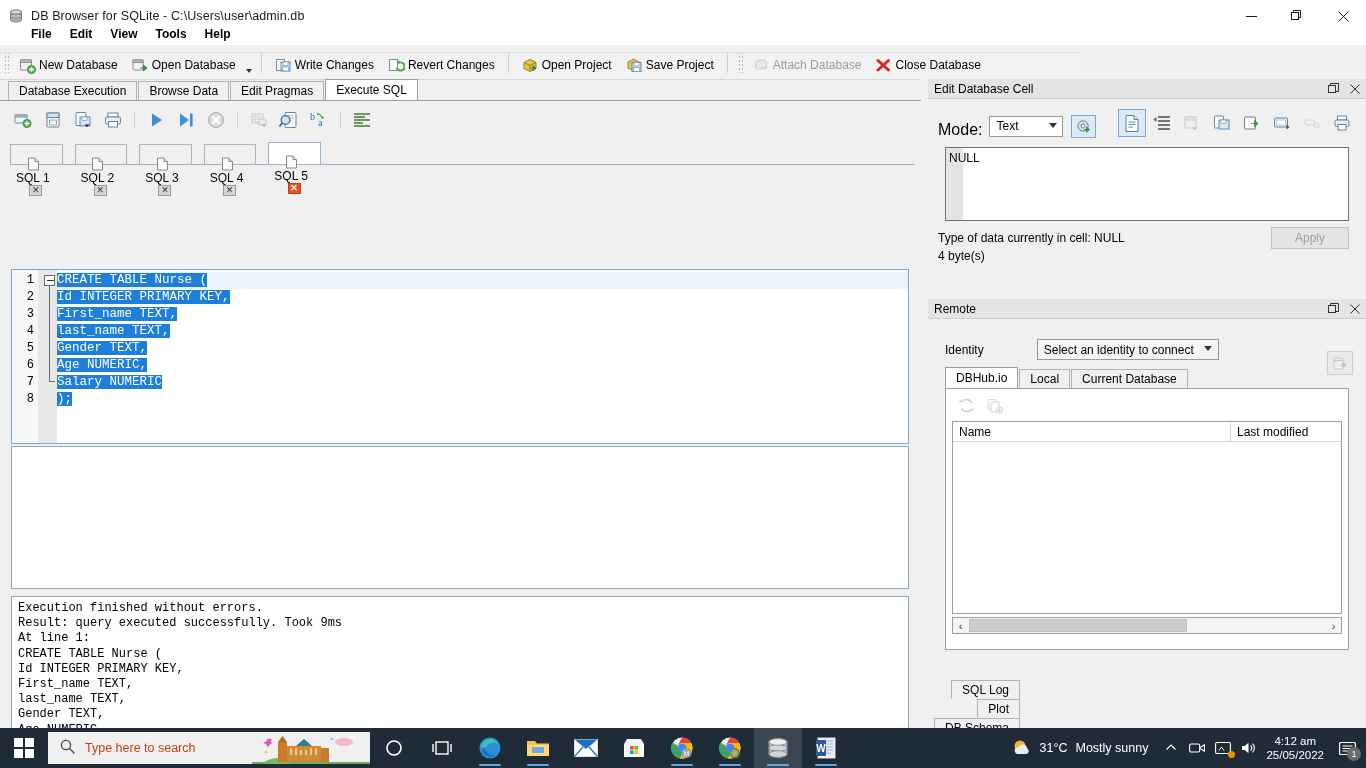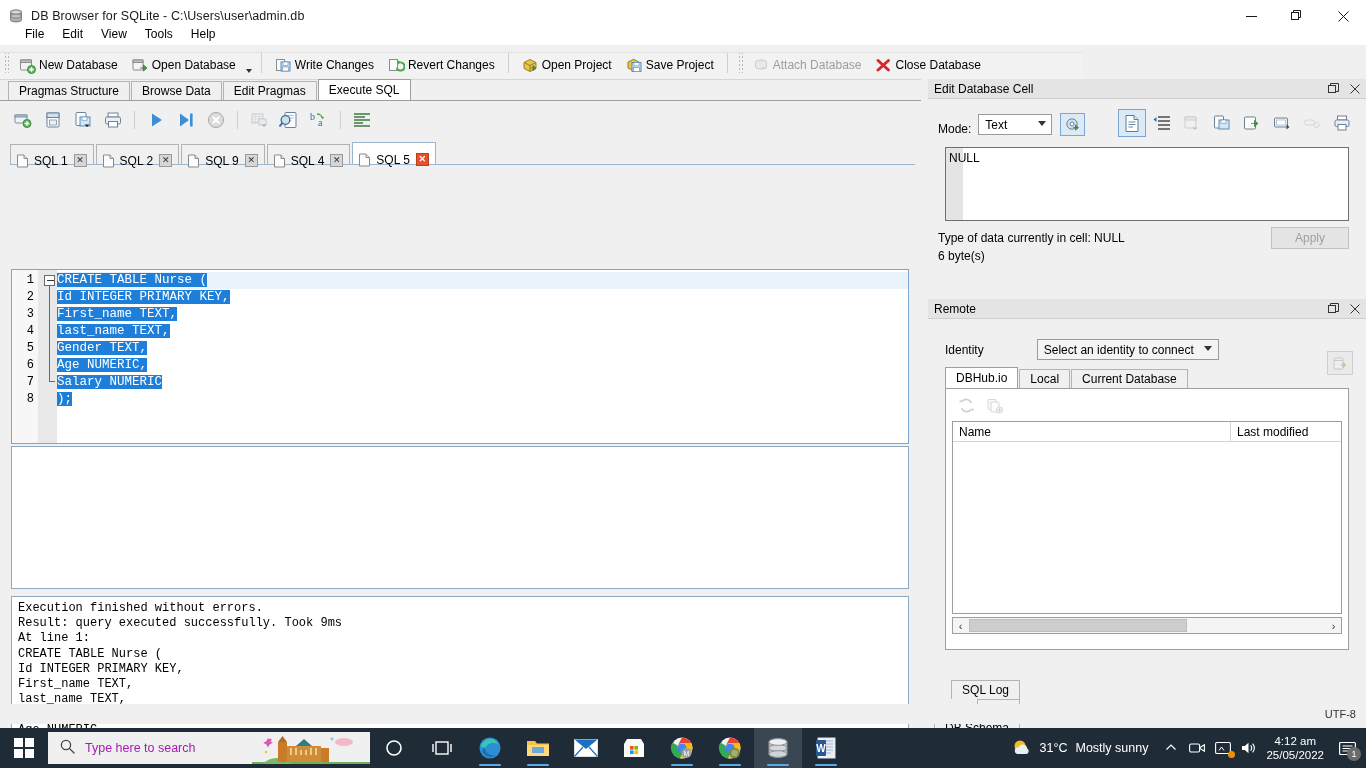--- a/index.html
+++ b/index.html
@@ -23,21 +23,21 @@
   }
   .db-cyl { position:absolute; left:1px; top:1px; width:14px; height:14px; }
   .title-text { font-size:12.5px; color:#1a1a1a; letter-spacing:.1px; }
   .wincontrols { position:absolute; right:0; top:0; height:32px; display:flex; }
   .wc { width:46px; height:32px; display:flex; align-items:center; justify-content:center;
         font-size:13px; color:#1a1a1a; }
 
   
   .menubar {
     position:absolute; left:0; top:23px; width:1366px; height:22px;
-    background:#ffffff; display:flex; align-items:center; padding-left:16px;
+    background:#ffffff; display:flex; align-items:center; padding-left:22px;font-weight:bold;
   }
   .menu-item { padding:3px 9px; font-size:12px; color:#000; }
 
   
   .maintoolbar {
     position:absolute; left:0; top:52px; width:1082px; height:28px;
     background:#f2f2f2; border-top:1px solid #e2e2e2; border-bottom:1px solid #d6d6d6;
     display:flex; align-items:flex-start;
   }
   .grip { width:7px; height:20px; margin:0 2px 0 3px;
@@ -73,21 +73,21 @@
   .sqlbtn { width:26px; height:26px; display:flex; align-items:center;
             justify-content:center; margin-right:4px; position:relative; }
   .ssep { width:1px; height:18px; background:#cfcfcf; margin:0 8px 0 4px; }
 
   
   .sqltabs { position:absolute; left:10px; top:42px; width:905px; height:22px;
              display:flex; align-items:flex-end;
              border-bottom:1px solid #9db6d0; }
   .stab { height:20px; display:flex; align-items:center; padding:12px 6px 0 5px;
           background:#f0f0f0; border:1px solid #b3b3b3; border-bottom:none;
-          margin-right:2px; font-size:12px; }
+          margin-right:12px; font-size:12px;flex-direction:column; }
   .stab.active { background:#fff; height:22px; border-color:#9db6d0; }
   .stab .pgicon { width:13px; height:14px; margin-right:5px; flex:none; }
   .stab .lbl { margin-right:6px; }
   .xbtn { width:13px; height:13px; border:1px solid #9a9a9a; background:#d6d6d6;
           display:flex; align-items:center; justify-content:center;
           font-size:9px; line-height:1; color:#333; font-family:"Liberation Sans",sans-serif; }
   .xbtn.red { background:#e8502a; border-color:#c63c19; color:#fff; font-weight:bold; }
 
   
   .editor { position:absolute; left:11px; top:168px; width:898px; height:175px;
@@ -135,21 +135,21 @@
   .dock-title { height:20px; display:flex; align-items:center;
                 background:#e4e4e4; border-bottom:1px solid #cfcfcf;
                 padding-left:6px; font-size:12px; color:#000; }
   .dock-title .t { flex:1; }
   .dtbtn { width:22px; height:18px; display:flex; align-items:center;
            justify-content:center; font-size:12px; color:#222; }
 
   #cellDock { left:928px; top:79px; width:438px; height:218px; }
   .cellbody { position:relative; width:100%; height:198px; }
   .modrow { position:absolute; left:10px; top:14px; display:flex; align-items:center; }
-  .modlabel { font-size:12px; margin-right:7px;margin-top:8px; }
+  .modlabel { font-size:16px; margin-right:7px;margin-top:8px; }
   .combo { height:21px; border:1px solid #9a9a9a; background:#fff;
            display:flex; align-items:center; padding:0 4px 0 6px; font-size:12px;
            min-width:74px; justify-content:space-between; }
   .combo .cv { margin-right:10px; }
   .chev { width:9px; height:9px; position:relative; flex:none; }
   .chev::after { content:""; position:absolute; left:0; top:1px;
       border-left:4.5px solid transparent; border-right:4.5px solid transparent;
       border-top:5px solid #333; }
   .modebtn { width:25px; height:23px; margin-left:8px; border:1px solid #7aa7d4;
              background:#dceaf7; display:flex; align-items:center; justify-content:center; }
@@ -212,21 +212,21 @@
                background:#f0f0f0; display:flex; align-items:center;
                justify-content:flex-end; padding-right:10px; }
   .statusbar .enc { font-size:11px; color:#333; }
 
   
   .taskbar { position:absolute; left:0; top:728px; width:1366px; height:40px;
              background:#1f2c38; display:flex; align-items:center; }
   .startbtn { width:48px; height:40px; display:flex; align-items:center; justify-content:center; }
   .searchbox { width:322px; height:32px; background:#f0f0f0; display:flex;
                align-items:center; padding-left:12px; position:relative; overflow:hidden; }
-  .searchbox .sph { font-size:12.5px; color:#a21caf; margin-left:10px; }
+  .searchbox .sph { font-size:12.5px; color:#c2410c; margin-left:10px; }
   .search-art { position:absolute; right:0; top:0; width:118px; height:32px; overflow:hidden; }
   .tbicon { width:48px; height:40px; display:flex; align-items:center;
             justify-content:center; position:relative; }
   .tbicon.active { background:#3a4752; }
   .tbicon .under { position:absolute; bottom:2px; left:13px; width:22px; height:2.5px;
                    background:#5aa9e6; border-radius:1px; }
   .tray { margin-left:auto; display:flex; align-items:center; padding-right:4px; }
   .weather { display:flex; align-items:center; color:#fff; font-size:12.5px; margin-right:10px; }
   .trayicon { width:26px; height:34px; display:flex; align-items:center;
               justify-content:center; color:#fff; }
@@ -377,21 +377,21 @@
       <span class="ic">
         <svg width="17" height="17" viewBox="0 0 17 17">
           <path d="M3 3.5 L13.5 13 M13.5 3.5 L3 13" stroke="#d12b2b" stroke-width="3" stroke-linecap="round"></path>
         </svg>
       </span>
       <span>Close Database</span>
     </div>
   </div>
 
   <div class="tabstrip">
-    <div class="mtab">Pragmas Structure</div>
+    <div class="mtab">Database Execution</div>
     <div class="mtab">Browse Data</div>
     <div class="mtab">Edit Pragmas</div>
     <div class="mtab active">Execute SQL</div>
   </div>
 
   <div class="leftpane">
 
     <div class="sqltoolbar">
       <div class="sqlbtn">
         <svg width="20" height="20" viewBox="0 0 20 20">
@@ -501,21 +501,21 @@
         <span class="lbl">SQL 2</span>
         <span class="xbtn">✕</span>
       </div>
       <div class="stab">
         <span class="pgicon">
           <svg width="13" height="14" viewBox="0 0 13 14">
             <path d="M1.5 1 h6.5 l3.5 3.5 v8.5 h-10 z" fill="#fcfcfc" stroke="#8a8a8a"></path>
             <path d="M8 1 v3.5 h3.5" fill="#e6e6e6" stroke="#8a8a8a"></path>
           </svg>
         </span>
-        <span class="lbl">SQL 9</span>
+        <span class="lbl">SQL 3</span>
         <span class="xbtn">✕</span>
       </div>
       <div class="stab">
         <span class="pgicon">
           <svg width="13" height="14" viewBox="0 0 13 14">
             <path d="M1.5 1 h6.5 l3.5 3.5 v8.5 h-10 z" fill="#fcfcfc" stroke="#8a8a8a"></path>
             <path d="M8 1 v3.5 h3.5" fill="#e6e6e6" stroke="#8a8a8a"></path>
           </svg>
         </span>
         <span class="lbl">SQL 4</span>
@@ -668,21 +668,21 @@
           </svg>
         </span>
       </div>
 
       <div class="cellinput">
         <div class="strip"></div>
         <div class="val">NULL</div>
       </div>
 
       <div class="typeinfo">Type of data currently in cell: NULL</div>
-      <div class="byteinfo">6 byte(s)</div>
+      <div class="byteinfo">4 byte(s)</div>
       <div class="applybtn">Apply</div>
     </div>
   </div>
 
   <div class="dock" id="remoteDock">
     <div class="dock-title">
       <span class="t">Remote</span>
       <span class="dtbtn">
         <svg width="11" height="11" viewBox="0 0 11 11">
           <rect x="0.5" y="2.5" width="7" height="7" fill="none" stroke="#333"></rect>
@@ -753,23 +753,20 @@
     </div>
   </div>
 
   <div class="btabs">
     <div class="btab">SQL Log</div>
     <div class="btab">Plot</div>
     <div class="btab">DB Schema</div>
     <div class="btab active">Remote</div>
   </div>
 
-  <div class="statusbar">
-    <span class="enc">UTF-8</span>
-  </div>
 
   <div class="taskbar">
     <div class="startbtn">
       <svg width="20" height="20" viewBox="0 0 20 20">
         <rect x="0" y="0" width="9" height="9" fill="#fff"></rect>
         <rect x="11" y="0" width="9" height="9" fill="#fff"></rect>
         <rect x="0" y="11" width="9" height="9" fill="#fff"></rect>
         <rect x="11" y="11" width="9" height="9" fill="#fff"></rect>
       </svg>
     </div>

